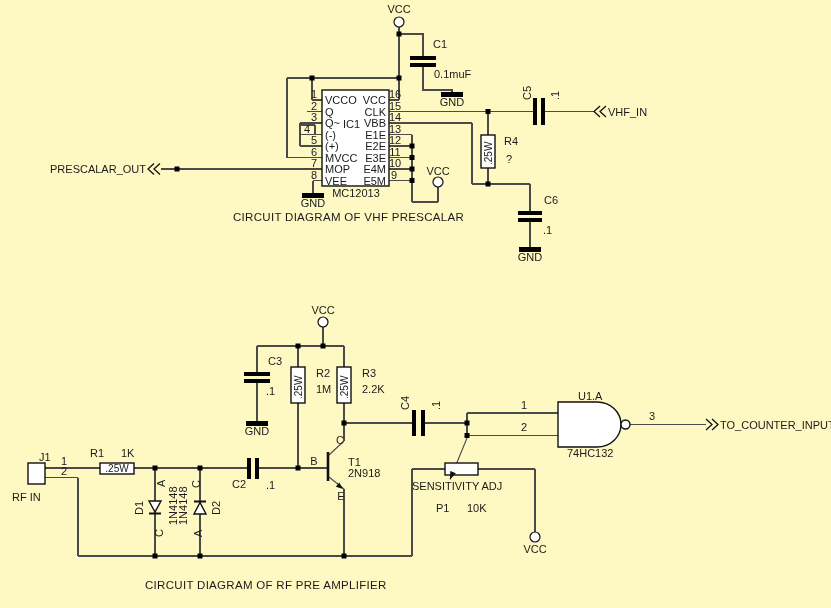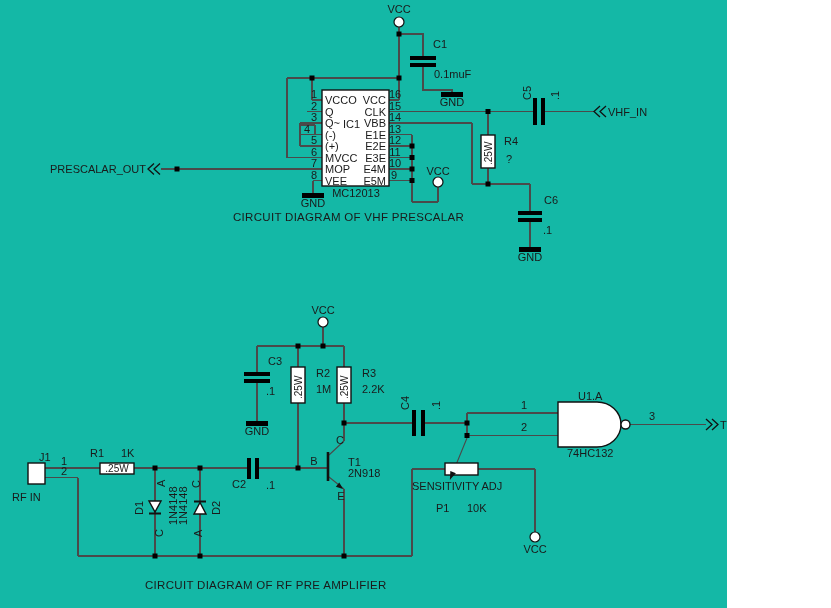--- a/index.html
+++ b/index.html
@@ -1,16 +1,16 @@
 <!DOCTYPE html>
 <html><head>
 <meta charset="utf-8">
 <style>
   html,body{margin:0;padding:0;background:#fff;}
-  .page{position:relative;width:727px;height:608px;background:#14b8a6;overflow:hidden;
+  .page{position:relative;width:831px;height:608px;background:#fef9c3;overflow:hidden;
         font-family:"Liberation Sans",sans-serif;}
   svg text{font-family:"Liberation Sans",sans-serif;fill:#1a1a1a;font-size:11px;}
   .w{stroke:#4a4a4a;stroke-width:1.1;fill:none;shape-rendering:crispEdges;}
   .wd{stroke:#4a4a4a;stroke-width:1.1;fill:none;}
   .comp{stroke:#111;stroke-width:1.4;fill:#fff;}
   .plate{fill:#000;stroke:none;}
   .dot{fill:#000;stroke:none;}
   .gbar{fill:#000;stroke:none;}
   .chev{stroke:#111;stroke-width:1.3;fill:none;}
   .term{stroke:#111;stroke-width:1.2;fill:#fff;}

